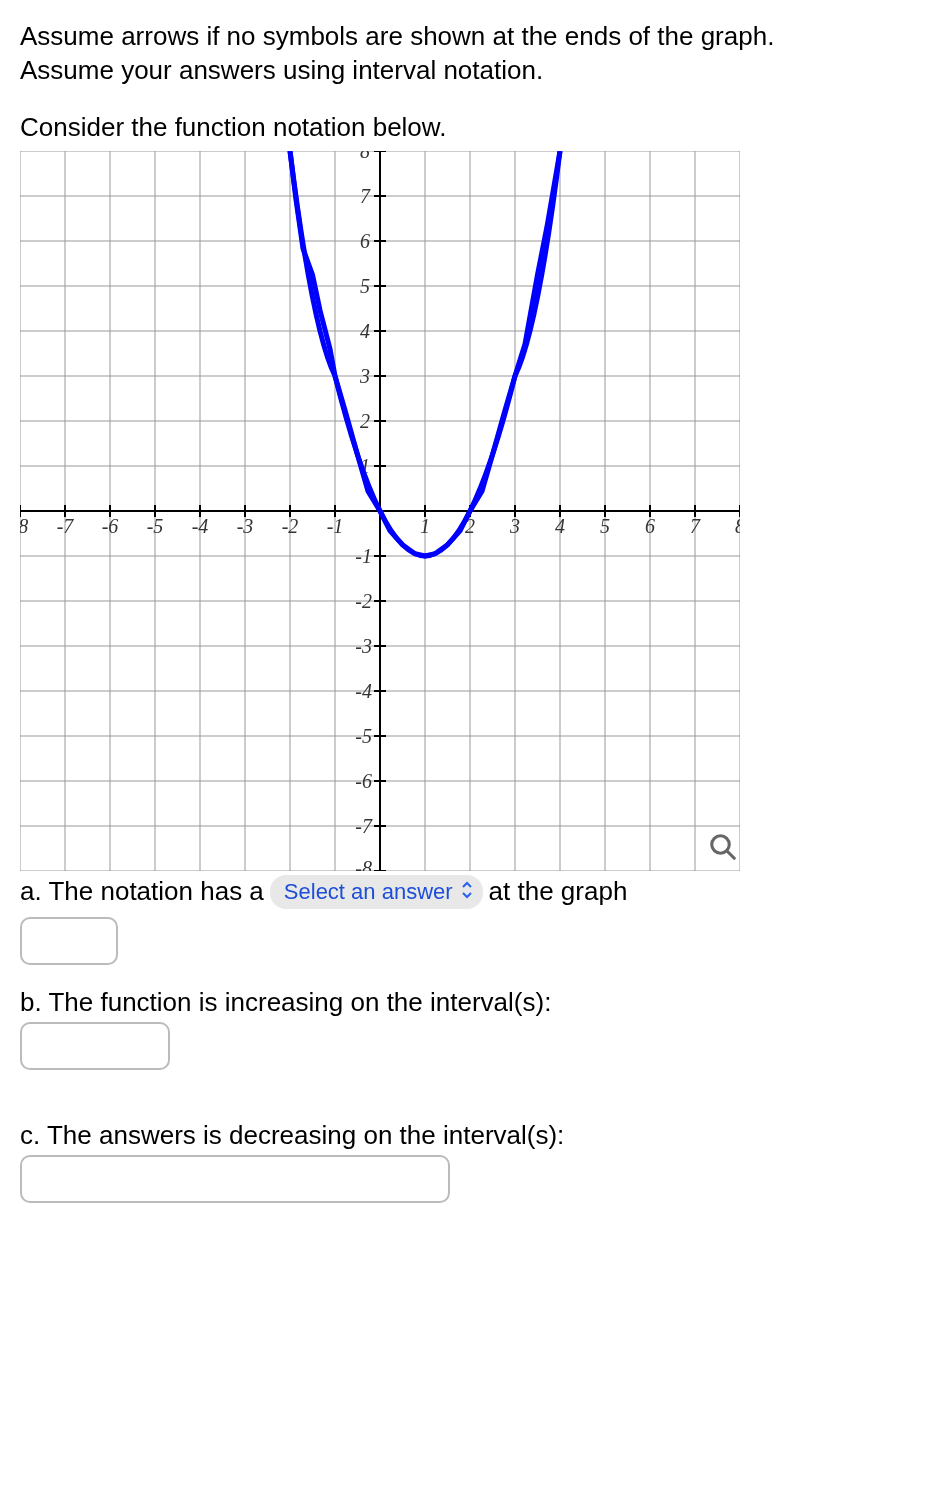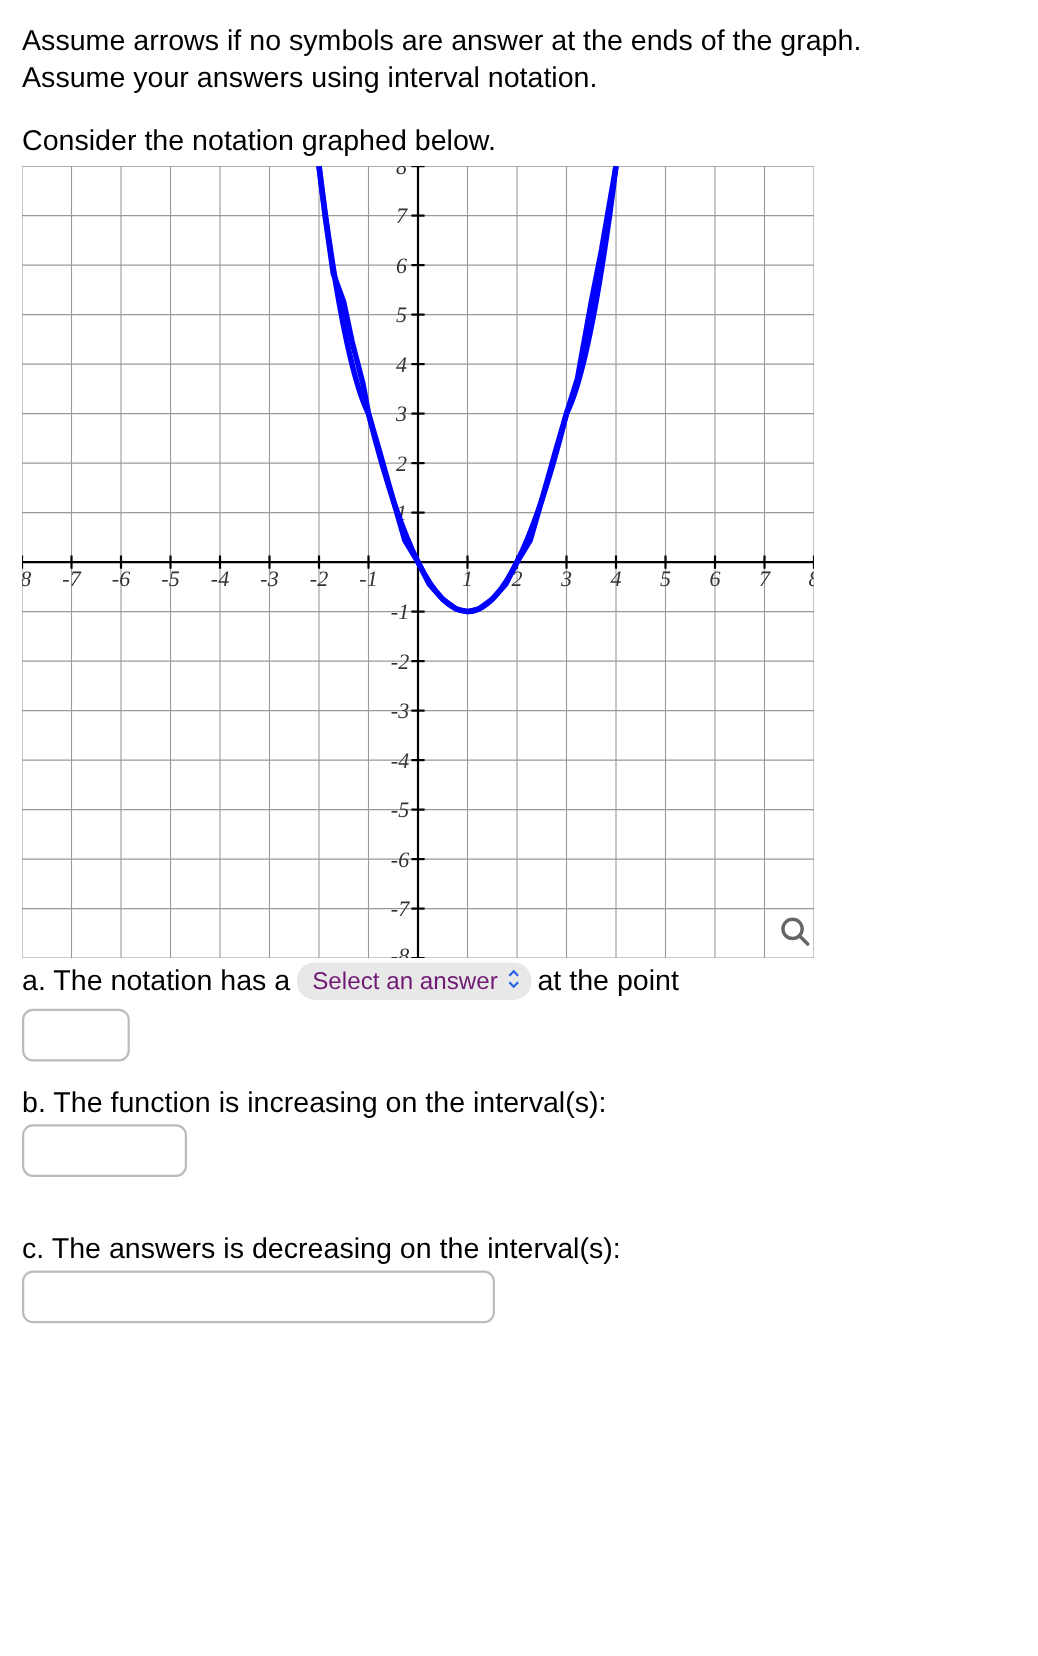--- a/index.html
+++ b/index.html
@@ -34,21 +34,21 @@
       align-items: center;
       gap: 6px;
       margin-bottom: 8px;
     }
     .select-answer {
       display: inline-flex;
       align-items: center;
       background: #e8e8e8;
       border-radius: 16px;
       padding: 4px 10px 4px 14px;
-      color: #701a75;
+      color: #1d4ed8;
       font-size: 22px;
       cursor: pointer;
       user-select: none;
     }
     .select-answer .updown {
       margin-left: 8px;
       font-size: 16px;
       line-height: 1;
     }
     .input-box-small {
@@ -94,25 +94,25 @@
       font-family: Georgia, 'Times New Roman', serif;
       font-style: italic;
       font-size: 20px;
       fill: #333;
     }
   </style>
 </head>
 <body>
 
 <div class="instructions">
-  <span>Assume arrows if no symbols are answer at the ends of the graph.</span><br>
+  <span>Assume arrows if no symbols are shown at the ends of the graph.</span><br>
   <span>Assume your answers using interval notation.</span>
 </div>
 
-<div class="consider">Consider the notation graphed below.</div>
+<div class="consider">Consider the function notation below.</div>
 
 <div class="graph-container">
   <svg width="720" height="720" viewBox="0 0 720 720">
 
     <g>
 
       <line x1="0" y1="0" x2="0" y2="720" stroke="#999" stroke-width="1"></line>
       <line x1="45" y1="0" x2="45" y2="720" stroke="#999" stroke-width="1"></line>
       <line x1="90" y1="0" x2="90" y2="720" stroke="#999" stroke-width="1"></line>
       <line x1="135" y1="0" x2="135" y2="720" stroke="#999" stroke-width="1"></line>
@@ -274,21 +274,21 @@
   <span>a. The notation has a</span>
   <span class="select-answer">
     <span>Select an answer</span>
     <span class="updown">
       <svg width="12" height="18" viewBox="0 0 12 18">
         <path d="M2 6 L6 2 L10 6" fill="none" stroke="#2563eb" stroke-width="2"></path>
         <path d="M2 12 L6 16 L10 12" fill="none" stroke="#2563eb" stroke-width="2"></path>
       </svg>
     </span>
   </span>
-  <span>at the point</span>
+  <span>at the graph</span>
 </div>
 <input type="text" class="input-box-small" style="">
 
 <div class="question-b">
   <div>b. The function is increasing on the interval(s):</div>
   <input type="text" class="input-box-medium" style="">
 </div>
 
 <div>
   <div>c. The answers is decreasing on the interval(s):</div>

